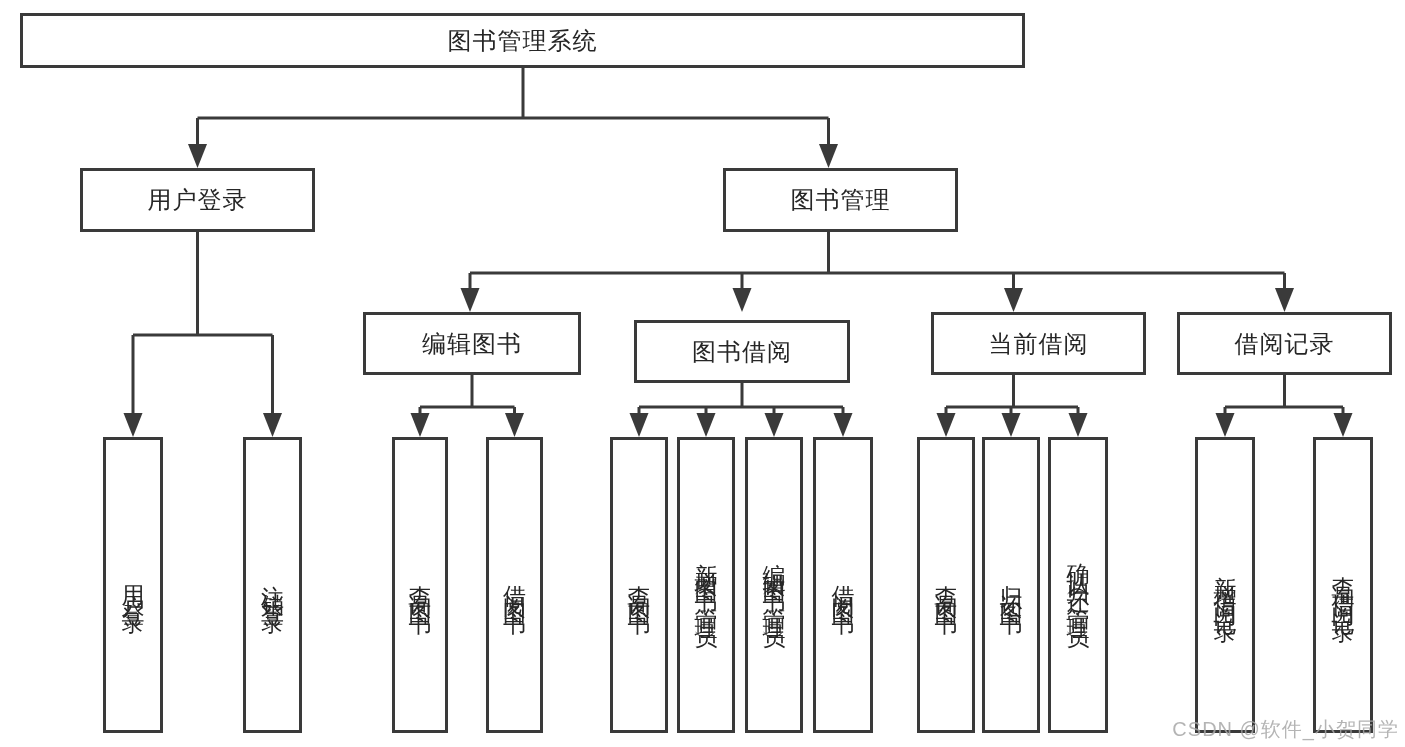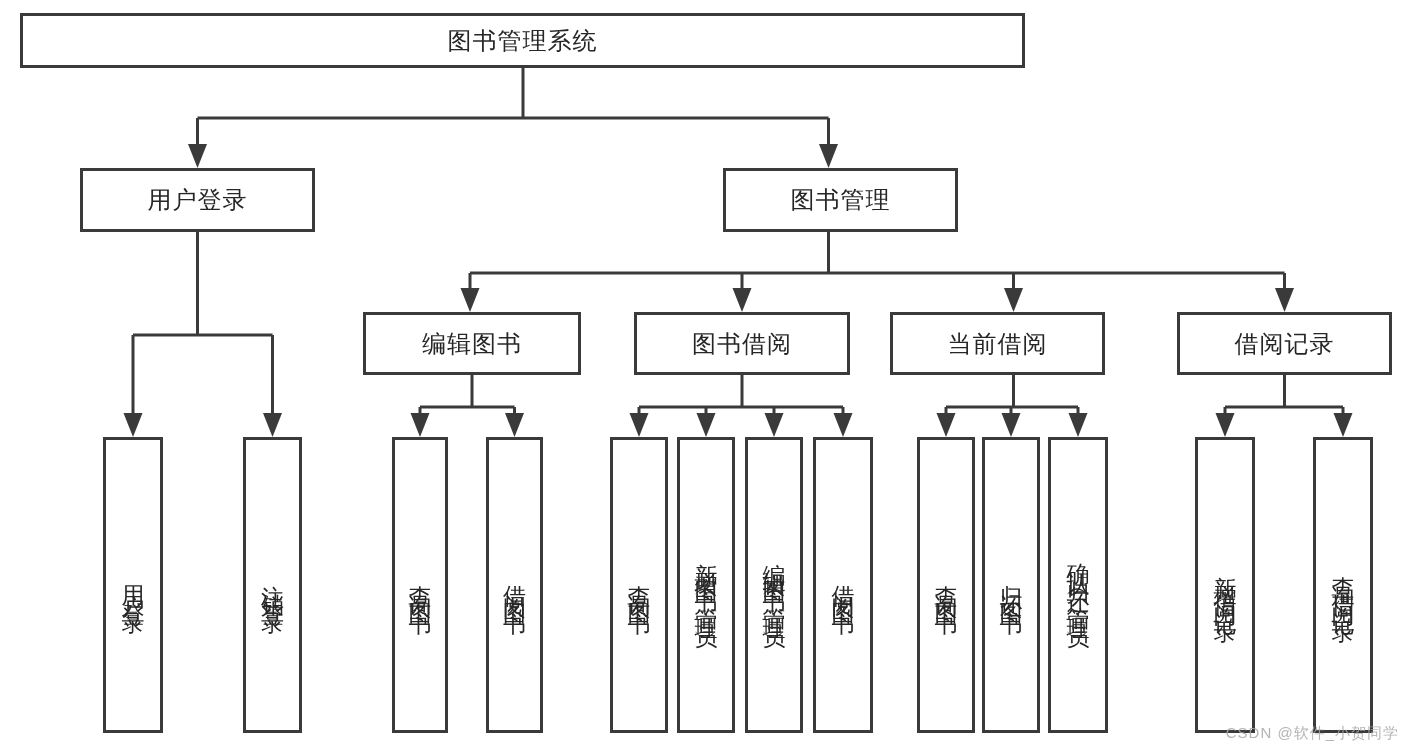--- a/index.html
+++ b/index.html
@@ -11,21 +11,21 @@
   .node{
     position:absolute;box-sizing:border-box;background:#ffffff;
     border:3px solid #3a3a3a;display:flex;align-items:center;justify-content:center;
   }
   .node .lbl{font-size:24px;letter-spacing:1px;white-space:nowrap;}
   .leaf .lbl{
     writing-mode:vertical-rl;text-orientation:mixed;
     font-size:23px;letter-spacing:9px;line-height:1;white-space:nowrap;
   }
   #watermark{
-    position:absolute;right:6px;bottom:4px;font-size:15px;color:#a8a8a8;
+    position:absolute;right:6px;bottom:4px;font-size:20px;color:#a8a8a8;
     opacity:.85;letter-spacing:1px;white-space:nowrap;
   }
 </style>
 </head>
 <body>
 
 <div id="canvas">
 
   <svg id="connectors" width="1405" height="747" viewBox="0 0 1405 747">
     <path fill="none" stroke="#3a3a3a" stroke-width="3" d="
@@ -66,24 +66,24 @@
   <div class="node" style="left:80px;top:168px;width:235px;height:64px">
     <span class="lbl">用户登录</span>
   </div>
   <div class="node" style="left:723px;top:168px;width:235px;height:64px">
     <span class="lbl">图书管理</span>
   </div>
 
   <div class="node" style="left:363px;top:312px;width:218px;height:63px">
     <span class="lbl">编辑图书</span>
   </div>
-  <div class="node" style="left:634px;top:312px;width:216px;height:63px">
+  <div class="node" style="left:634px;top:320px;width:216px;height:63px">
     <span class="lbl">图书借阅</span>
   </div>
-  <div class="node" style="left:890px;top:312px;width:215px;height:63px">
+  <div class="node" style="left:931px;top:312px;width:215px;height:63px">
     <span class="lbl">当前借阅</span>
   </div>
   <div class="node" style="left:1177px;top:312px;width:215px;height:63px">
     <span class="lbl">借阅记录</span>
   </div>
 
   <div class="node leaf" style="left:103px;top:437px;width:60px;height:296px">
     <span class="lbl">用户登录</span>
   </div>
   <div class="node leaf" style="left:243px;top:437px;width:59px;height:296px">

